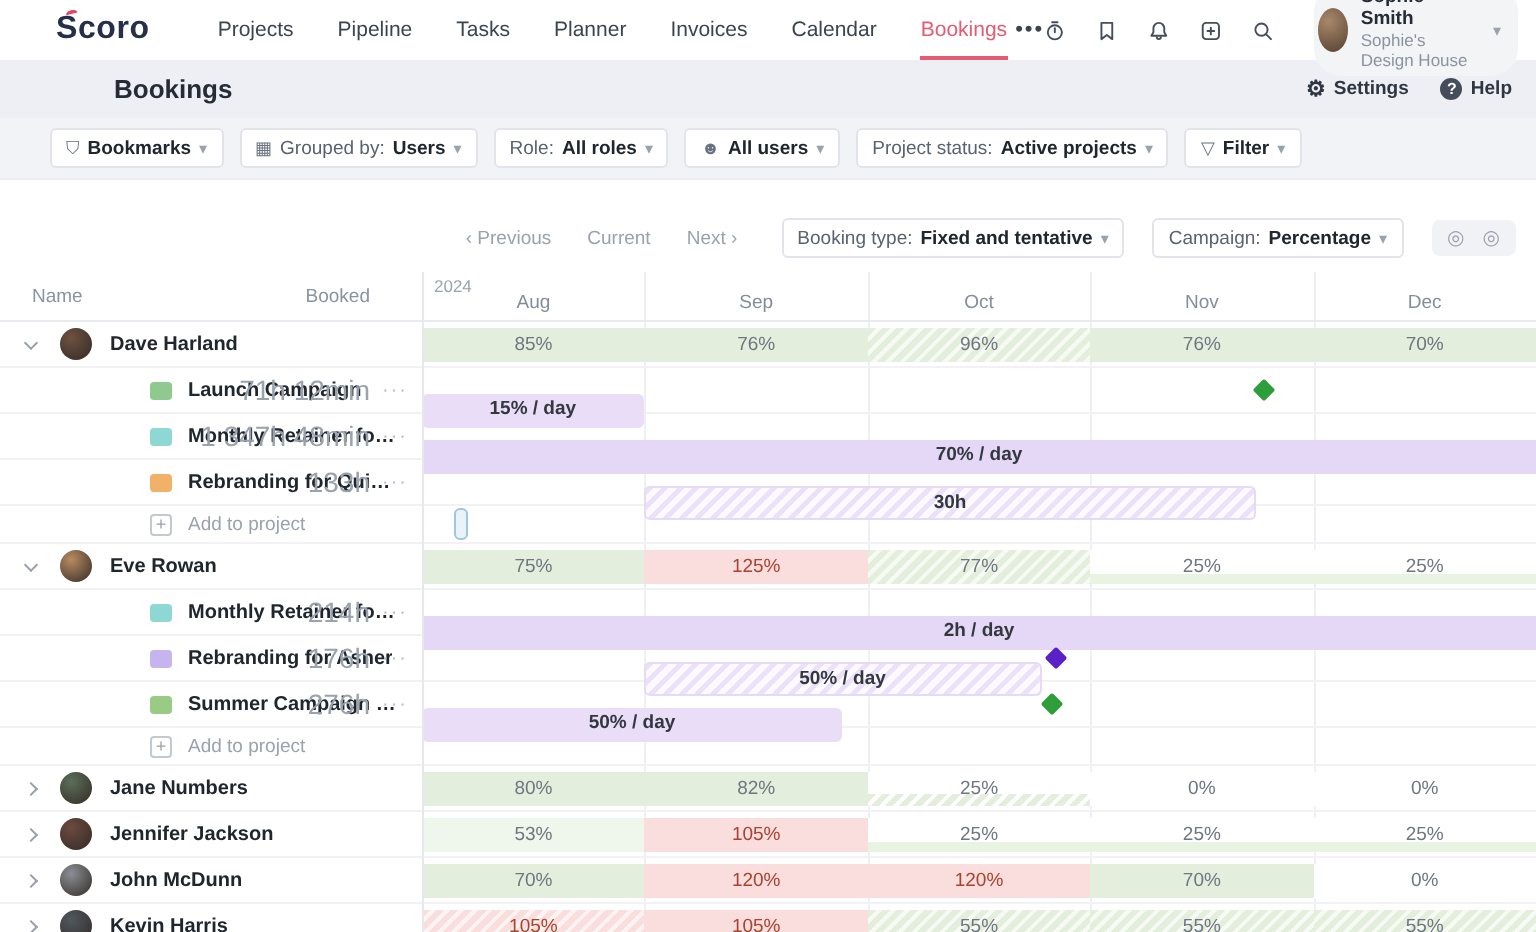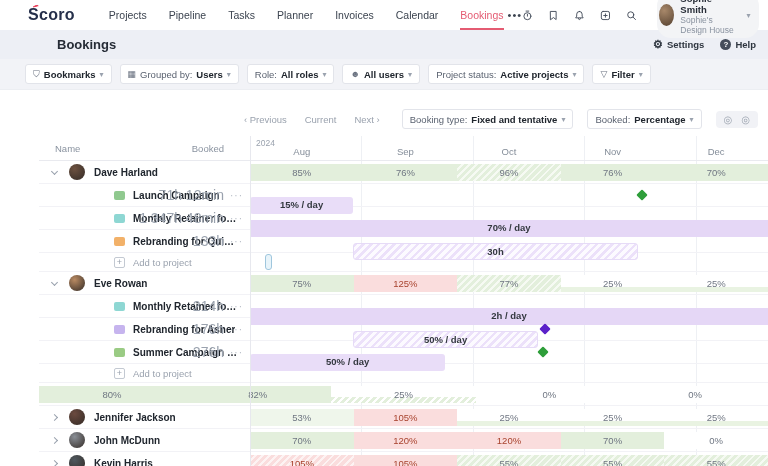--- a/index.html
+++ b/index.html
@@ -32,21 +32,21 @@
   .filterbar { height:31px; background:#f2f3f7; display:flex; align-items:center; gap:8px; padding:0 12px 0 25px; border-bottom:1px solid #eceef2; }
   .chip { display:flex; align-items:center; gap:4px; background:#fff; border:1px solid #e2e4ea; border-radius:3px; height:20px; padding:0 7px; font-size:9.5px; color:#5a6270; cursor:pointer; white-space:nowrap; }
   .chip b { color:#20262e; }
   .chip .cicon { font-size:9px; color:#6a7280; }
   
   .controls { height:46px; display:flex; align-items:center; justify-content:flex-end; gap:14px; padding:12px 10px 0 10px; background:#fff; }
   .pager { display:flex; gap:18px; font-size:9.5px; color:#9aa2ae; margin-right:8px; }
   .pager span { cursor:pointer; }
   .icon-pill { display:flex; gap:9px; background:#f1f2f6; border-radius:4px; padding:3px 8px; color:#9aa2ae; font-size:10px; }
   
-  .grid { position:relative; height:331px; overflow:hidden; background:#fff;margin-left:39px; }
+  .grid { position:relative; height:331px; overflow:hidden; background:#fff; }
   .vline { position:absolute; top:0; bottom:0; width:1px; background:#eef0f4; z-index:0; }
   .leftborder { position:absolute; top:0; bottom:0; left:211px; width:1px; background:#e7e8ee; z-index:3; }
   .grow { display:flex; border-bottom:1px solid #f2f2f6; position:relative; z-index:1; }
   .grow-left { width:211px; flex:none; display:flex; align-items:center; position:relative; background:#fff; }
   .grow-right { flex:1; position:relative; }
   .h-row { height:25px; border-bottom:1px solid #e9eaef; }
   .u-row, .p-row { height:23px; }
   .a-row { height:19px; }
   .hdr-name { font-size:9.5px; color:#8a93a0; padding-left:16px; }
   .hdr-booked { position:absolute; right:26px; font-size:9.5px; color:#8a93a0; }
@@ -188,21 +188,21 @@
     <span>‹ Previous</span>
     <span>Current</span>
     <span>Next ›</span>
   </div>
   <div class="chip">
     <span>Booking type:</span>
     <b>Fixed and tentative</b>
     <span class="chev">▾</span>
   </div>
   <div class="chip">
-    <span>Booked:</span>
+    <span>Campaign:</span>
     <b>Percentage</b>
     <span class="chev">▾</span>
   </div>
   <div class="icon-pill">
     <span>◎</span>
     <span>◎</span>
   </div>
 </div>
 
 <div class="grid" id="grid">
@@ -343,20 +343,27 @@
         </div>
       </div>
       <div class="grow a-row">
         <div class="grow-left">
           <span class="addplus">+</span>
           <span class="add-label">Add to project</span>
         </div>
         <div class="grow-right"></div>
       </div>
       <div class="grow u-row">
+        <div class="grow-left">
+          <span class="carat-wrap">
+            <i class="carat right"></i>
+          </span>
+          <span class="row-avatar" style="background: radial-gradient(circle at 35% 30%, rgb(92, 110, 90), rgb(51, 43, 38));"></span>
+          <span class="row-name">Jane Numbers</span>
+        </div>
         <div class="grow-right">
           <div class="cells">
             <div class="cell c-green">80%</div>
             <div class="cell c-green">82%</div>
             <div class="cell c-low-hatch">25%</div>
             <div class="cell c-none">0%</div>
             <div class="cell c-none">0%</div>
           </div>
         </div>
       </div>

